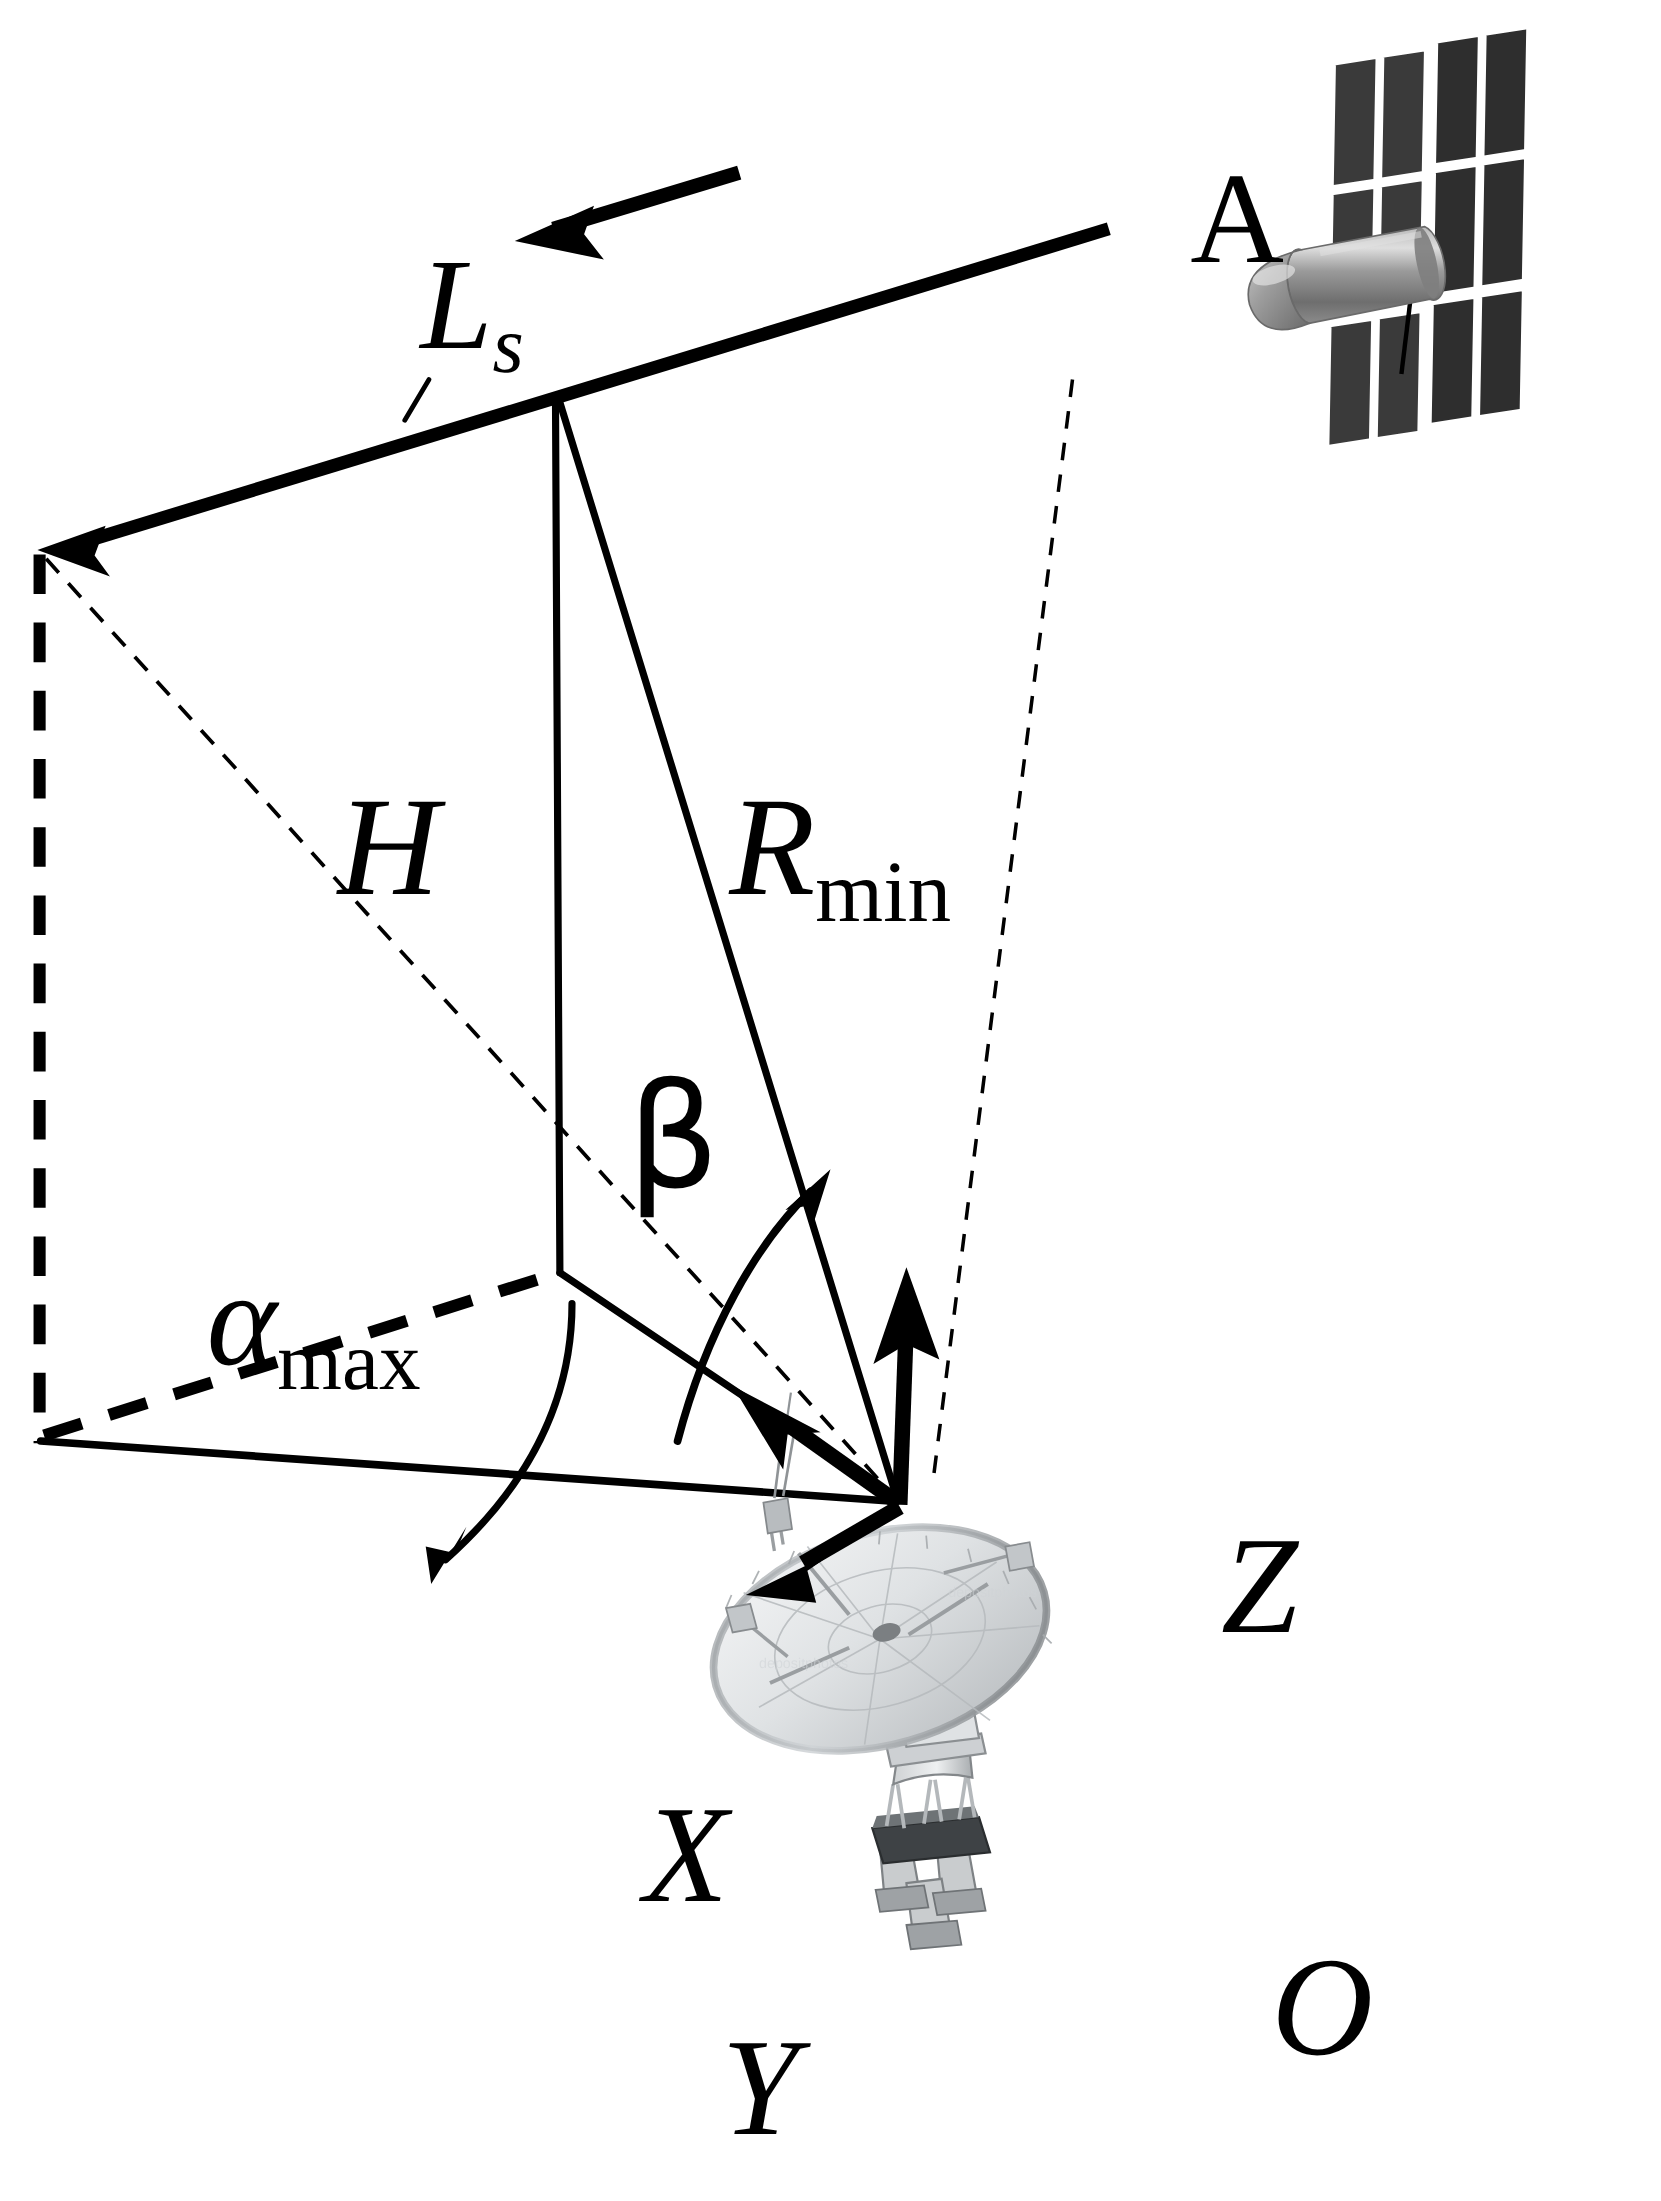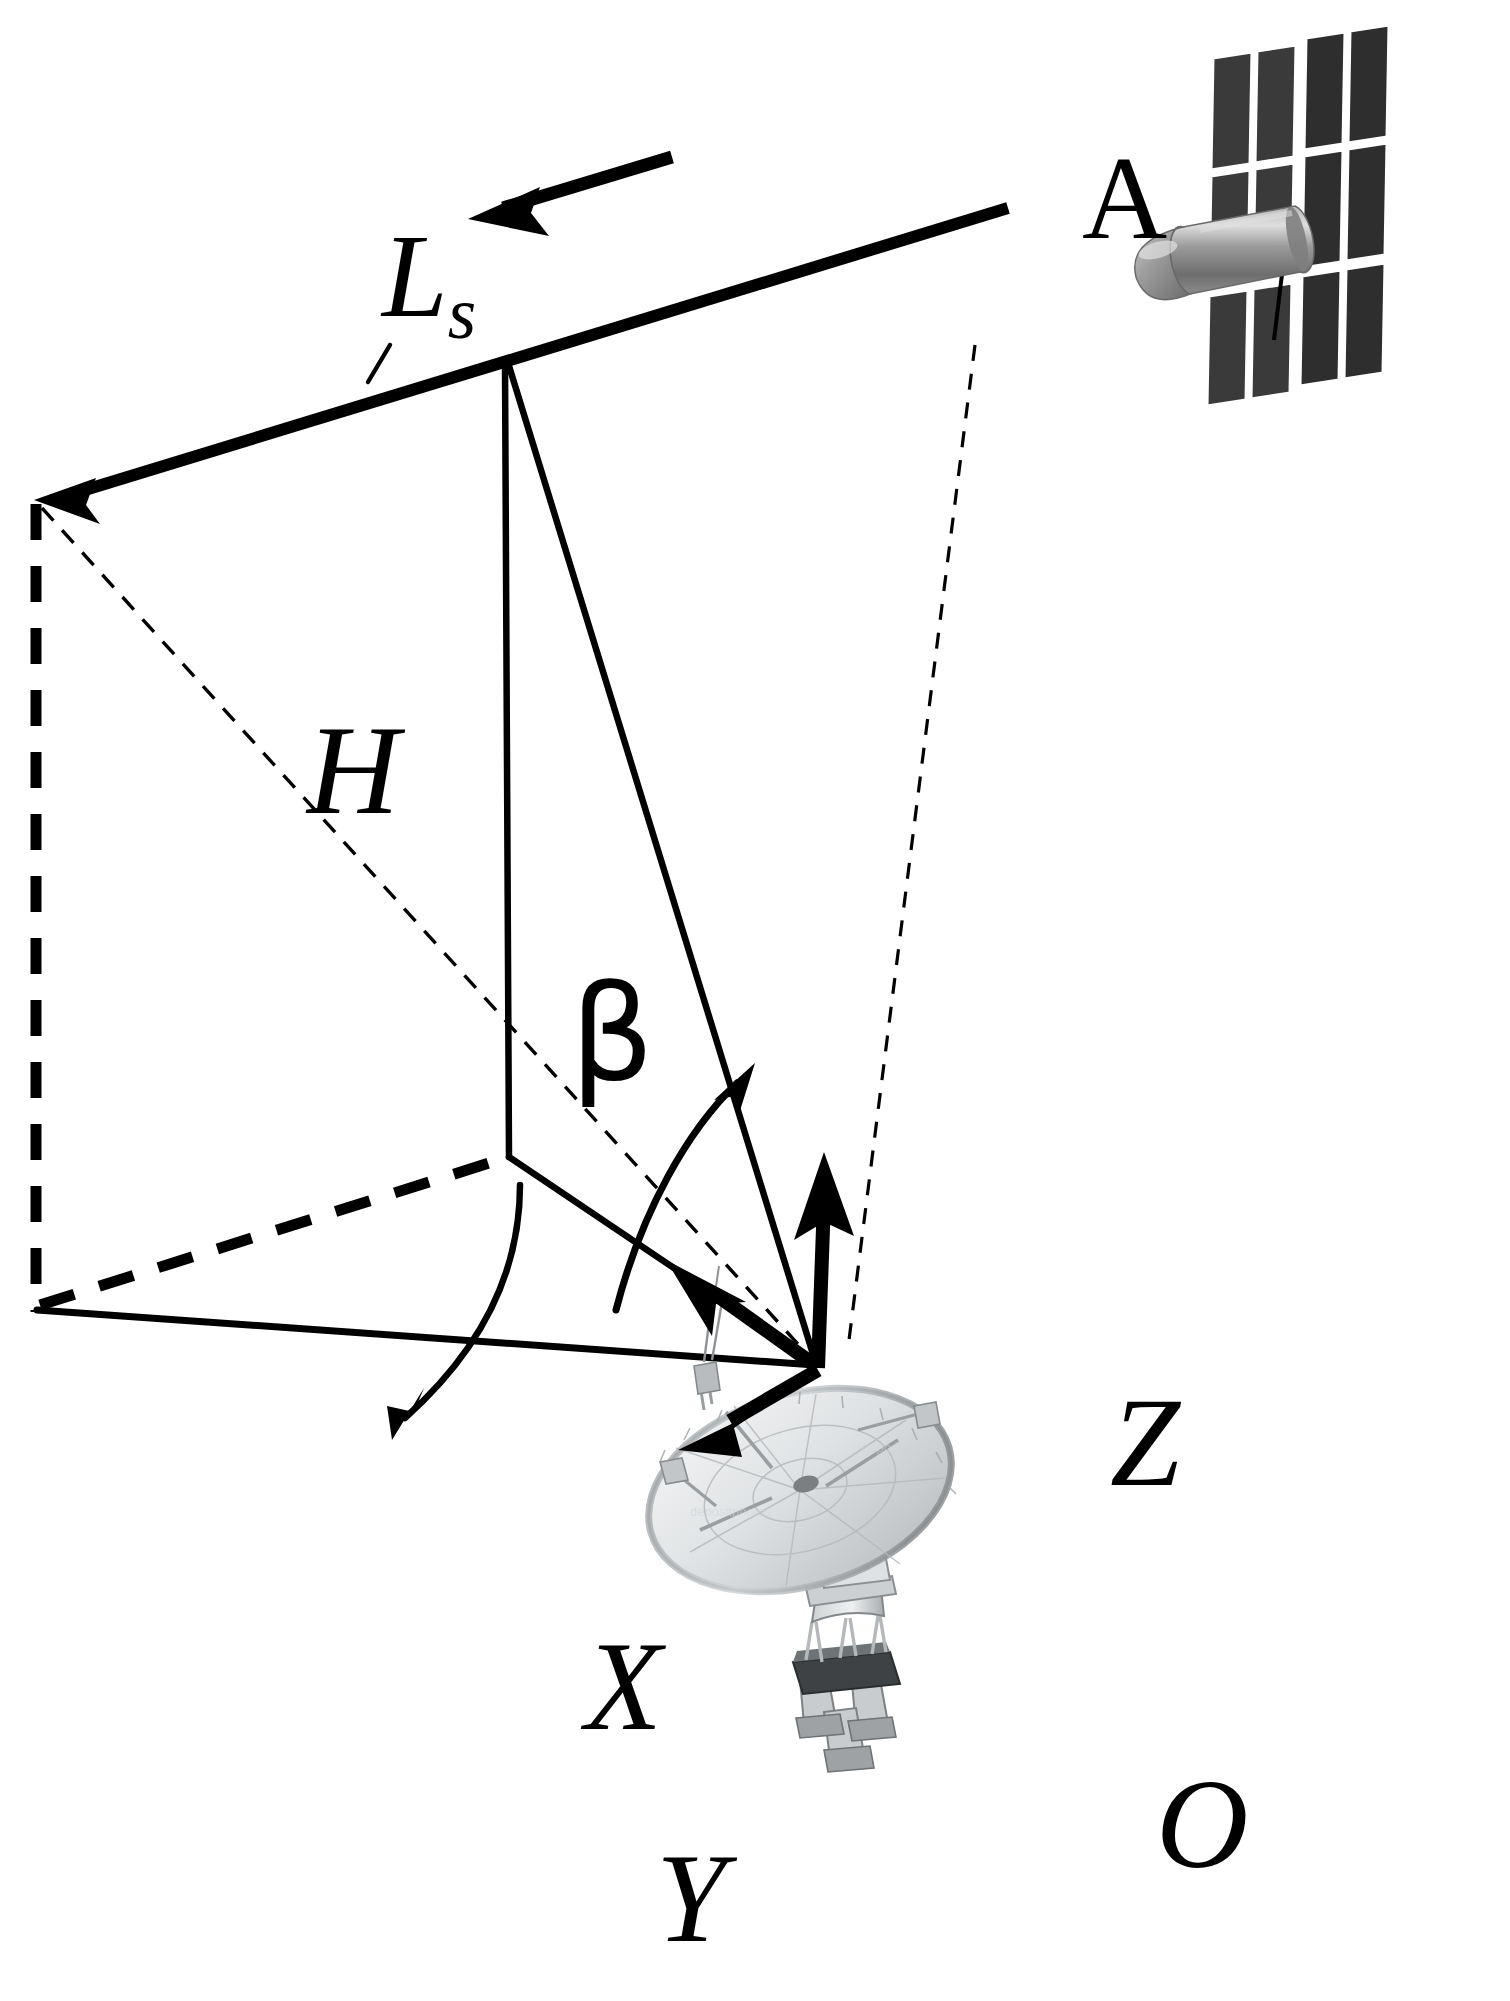--- a/index.html
+++ b/index.html
@@ -313,25 +313,31 @@
   </div>
 
   <div class="mlabel upr" style="left:1082px; top:140px; font-size:118px;">
     <span>A</span>
   </div>
 
   <div class="mlabel ital" style="left:307px; top:706px; font-size:128px;">
     <span>H</span>
   </div>
 
+  <div class="mlabel ital" style="left:663px; top:706px; font-size:128px;">
+    <span>R</span><span class="sub upr">min</span>
+  </div>
 
   <div class="mlabel upr" style="left:570px; top:968px; font-size:132px; font-family:'DejaVu Sans', sans-serif;">
     <span>β</span>
   </div>
 
+  <div class="mlabel ital" style="left:188px; top:1139px; font-size:122px;">
+    <span>α</span><span class="sub upr">max</span>
+  </div>
 
   <div class="mlabel ital" style="left:585px; top:1624px; font-size:126px;">
     <span>X</span>
   </div>
 
   <div class="mlabel ital" style="left:656px; top:1836px; font-size:126px;">
     <span>Y</span>
   </div>
 
   <div class="mlabel ital" style="left:1110px; top:1380px; font-size:126px;">

